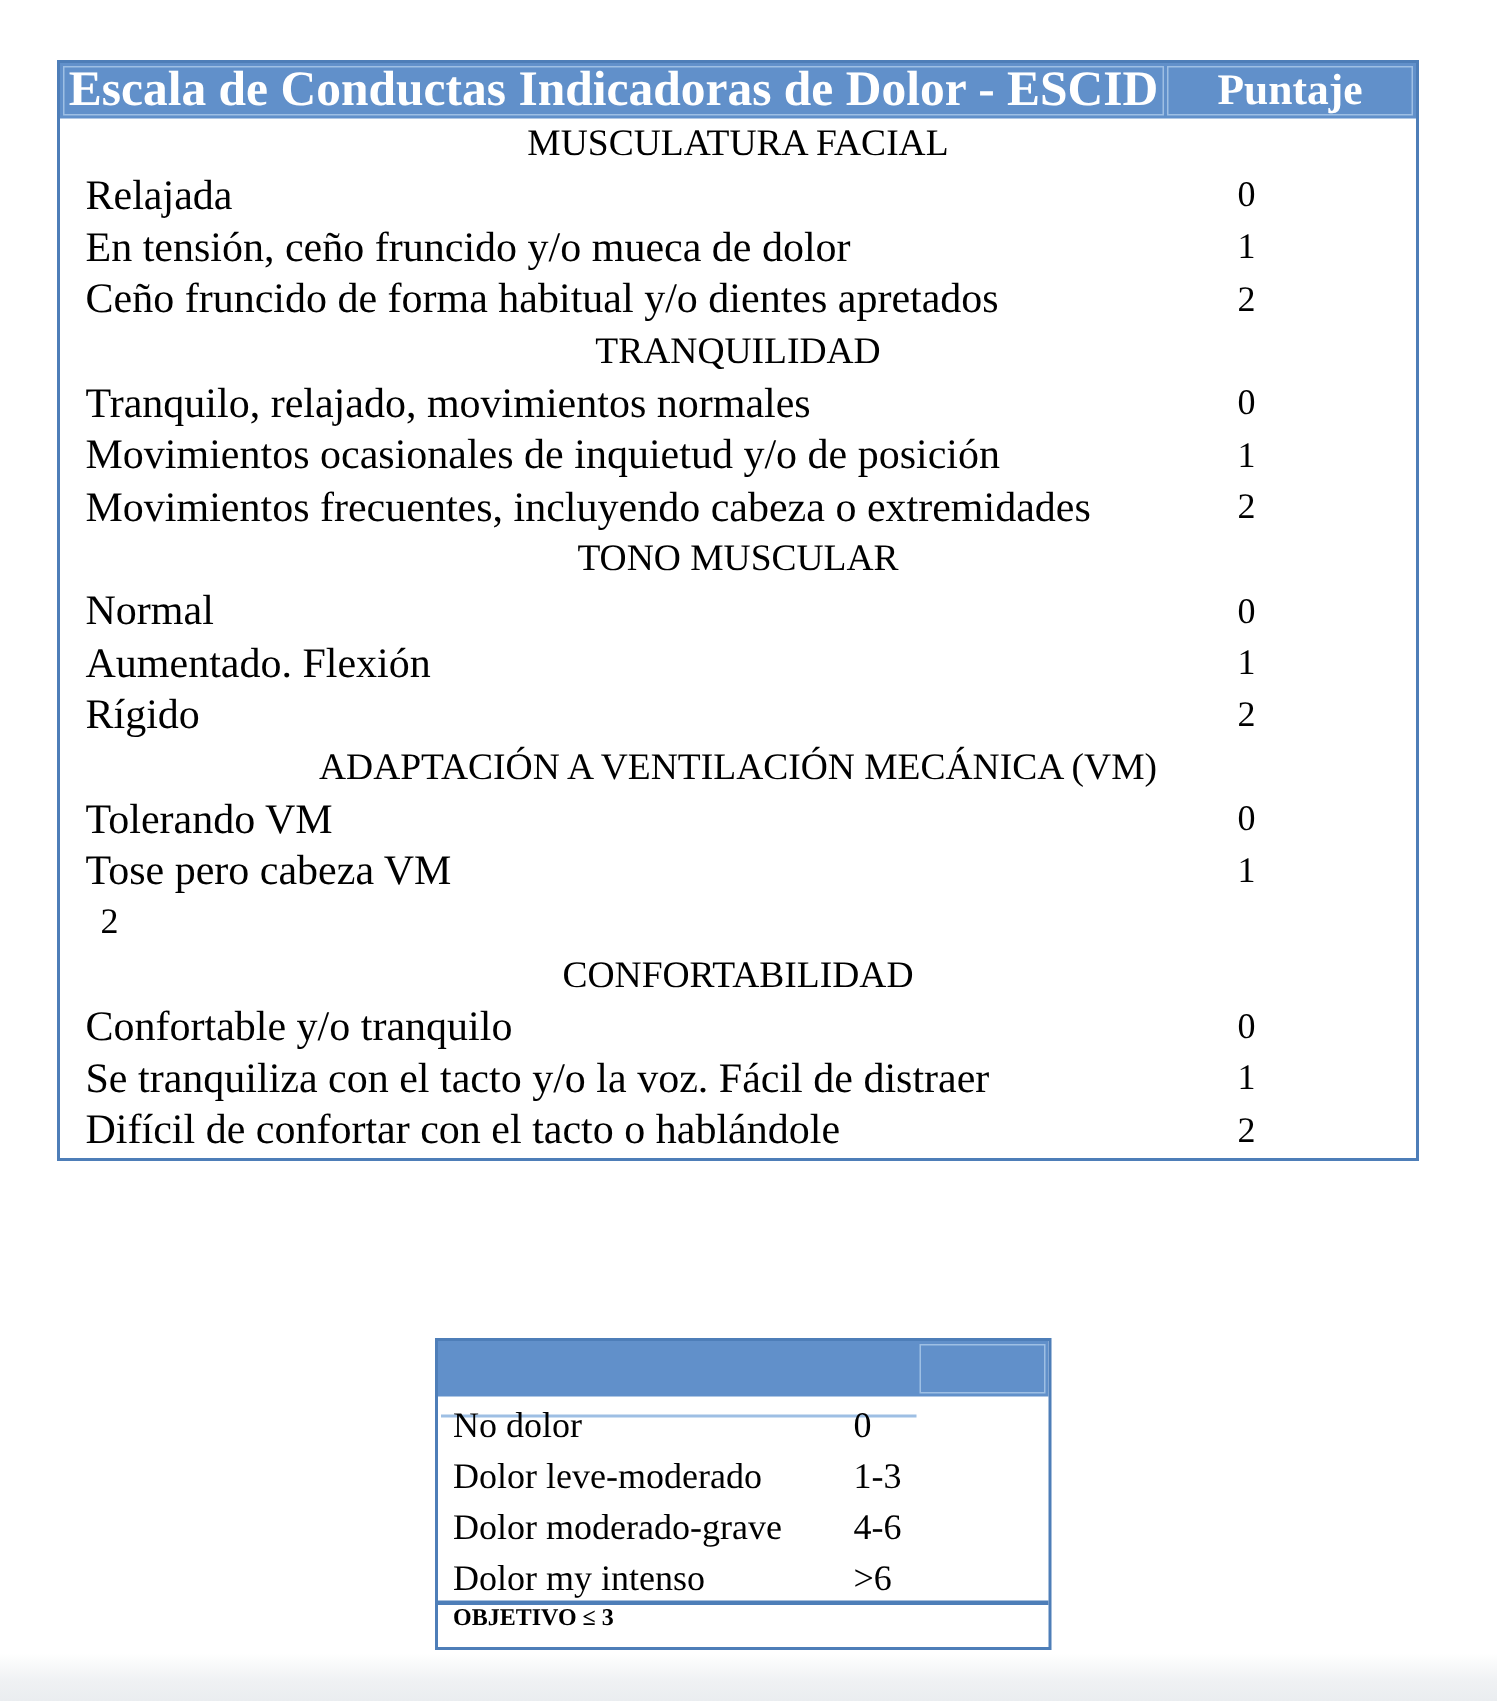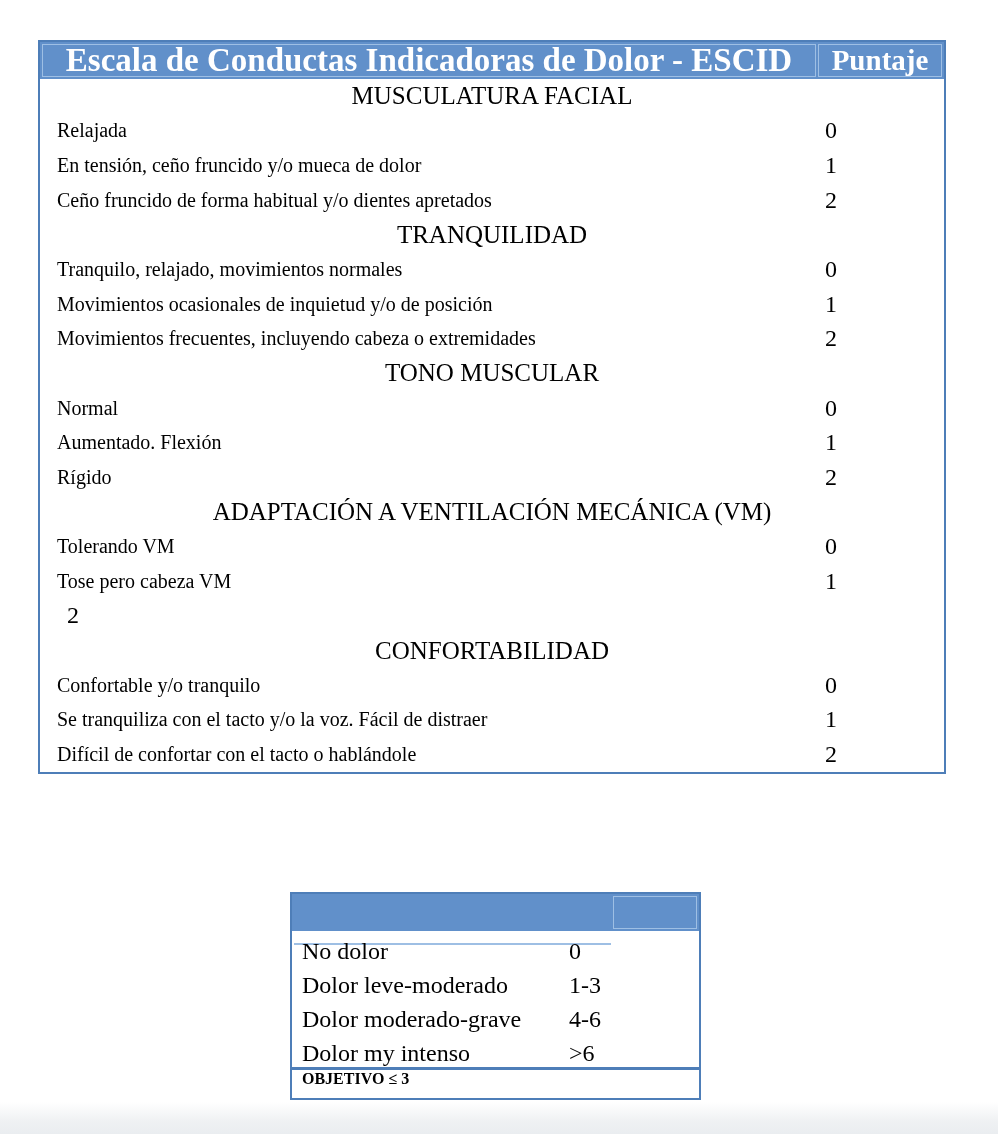--- a/index.html
+++ b/index.html
@@ -25,25 +25,25 @@
   .t-header{
     background:var(--header-fill); height:37px;
     display:flex; padding:2px; gap:2px;
   }
   .t-header .hcell{
     border:1px solid var(--inner-grid);
     display:flex; align-items:center; justify-content:center;
     color:var(--header-text); font-weight:bold; overflow:hidden;
   }
   .h-title{ flex:1; font-size:33px; }
-  .h-score{ width:124px; font-size:29px; }
+  .h-score{ width:164px; font-size:29px; }
 
   .t-body .trow{ display:flex; align-items:center; height:34.65px; }
   .trow.section{ justify-content:center; font-weight:normal; font-size:25px; }
-  .trow.item .ilabel{ flex:1; padding-left:17px; font-size:20px; white-space:nowrap; }
+  .trow.item .ilabel{ flex:1; padding-left:17px; font-size:28px; white-space:nowrap; }
   .trow.item .iscore{ width:146px; padding-left:27px; font-size:24px; }
 
   
   .grad-table{
     position:absolute; left:290px; top:892px; width:411px;
     border:2px solid var(--table-border); background:#fff;
   }
   .g-title{ flex:1; font-size:28px; justify-content:flex-start; padding-left:16px; white-space:nowrap;margin-top:47px; }
   .g-empty{ width:84px; }
   .g-body .grow{ display:flex; align-items:flex-end; height:34px; font-size:24px; }

